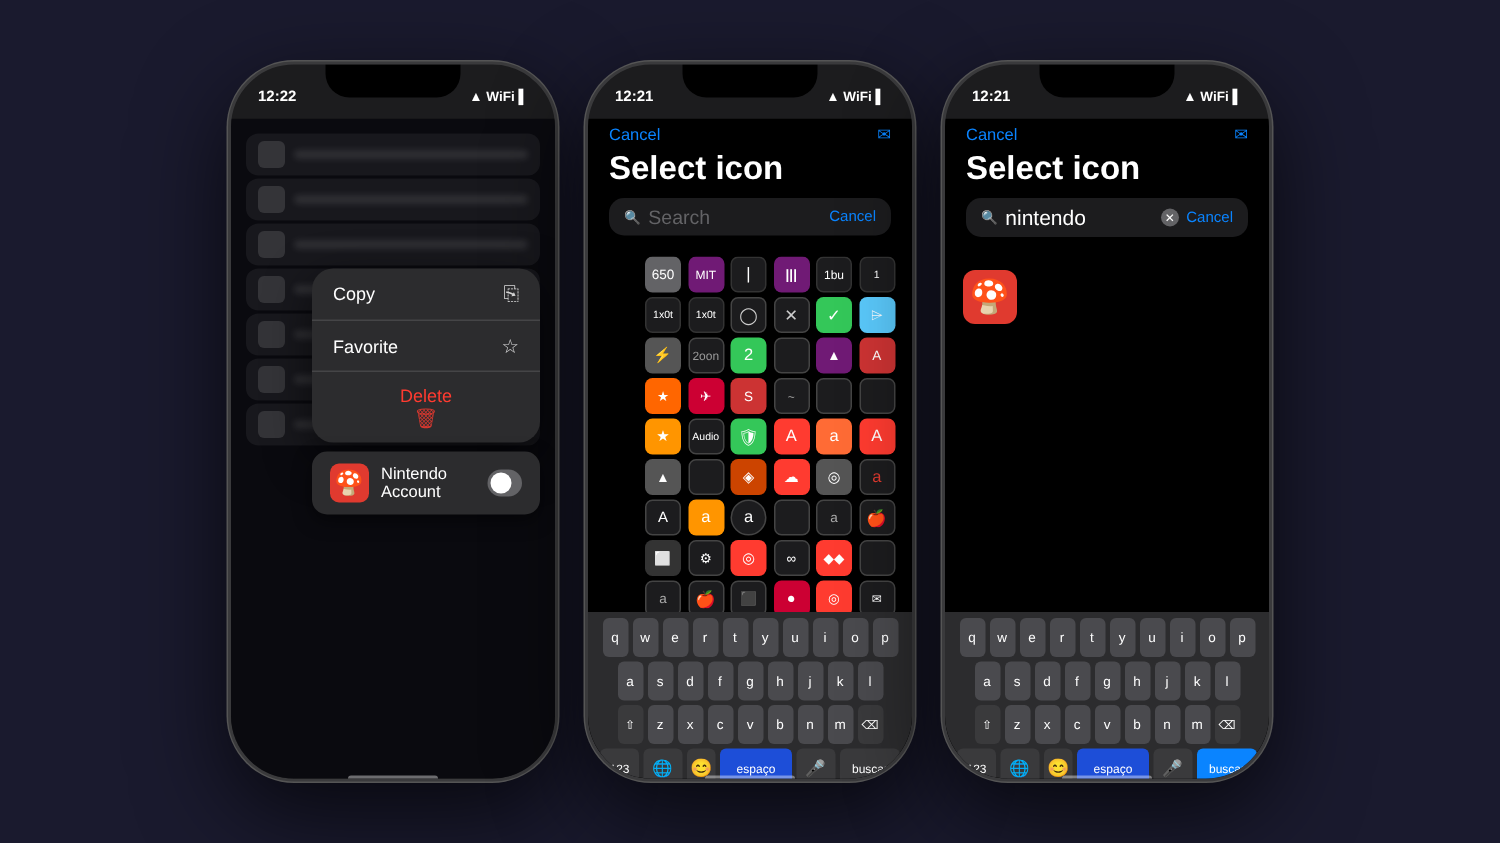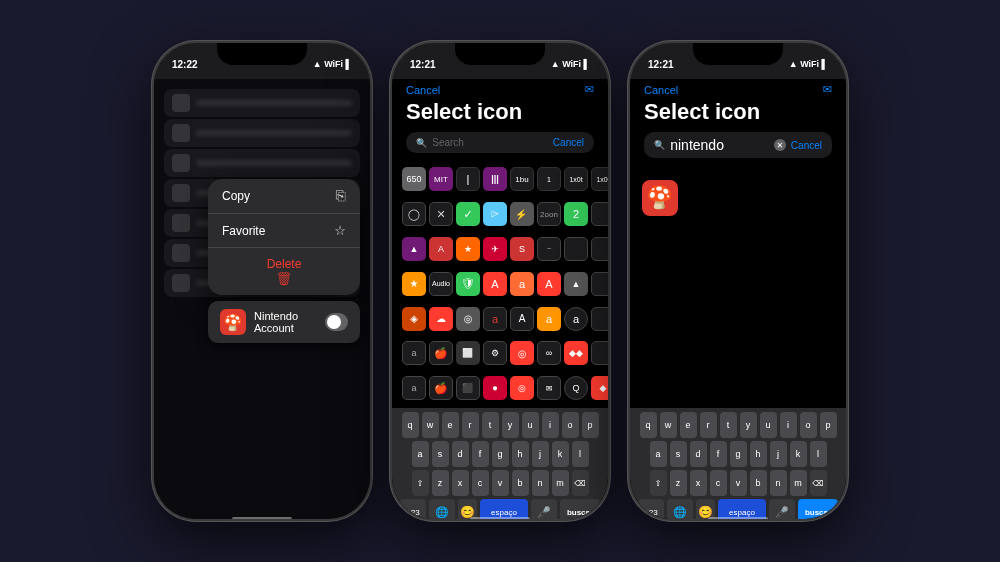--- a/index.html
+++ b/index.html
@@ -225,37 +225,38 @@
     .search-bar {
       background: #1c1c1e;
       border-radius: 10px;
       display: flex;
       align-items: center;
       padding: 5px 10px;
       gap: 5px;
       margin-bottom: 8px;
     }
     .search-placeholder {
-      font-size: 10px;
+      font-size: 13px;
       color: #636366;
     }
     .search-cancel {
       margin-left: auto;
       font-size: 10px;
       color: #0a84ff;
     }
 
     
     .icon-grid {
       display: grid;
-      grid-template-columns: repeat(8, 1fr);
+      grid-template-columns: repeat(6, 1fr);
       gap: 3px;
       padding: 0 10px;
       flex: 1;
       overflow: hidden;
+      margin-left: 28px;
     }
     .grid-icon {
       width: 24px;
       height: 24px;
       border-radius: 5px;
       display: flex;
       align-items: center;
       justify-content: center;
       font-size: 13px;
       overflow: hidden;
@@ -323,21 +324,20 @@
     .kb-search-btn {
       min-width: 40px;
       height: 26px;
       background: #3a3a3c;
       border-radius: 4px;
       display: flex;
       align-items: center;
       justify-content: center;
       font-size: 8px;
       color: #fff;
-      font-weight: bold;
     }
     .kb-search-btn.blue {
       background: #0a84ff;
     }
     .kb-globe {
       width: 26px;
       height: 26px;
       background: #3a3a3c;
       border-radius: 4px;
       display: flex;

